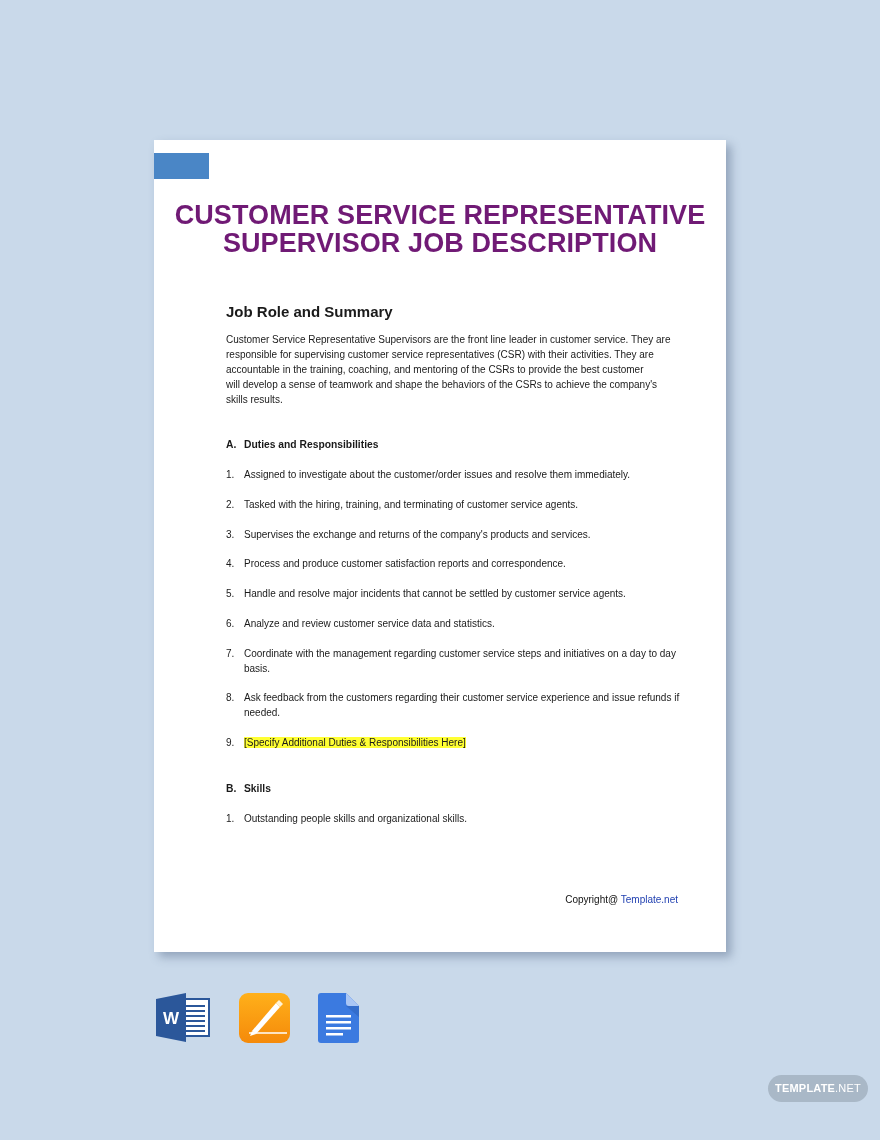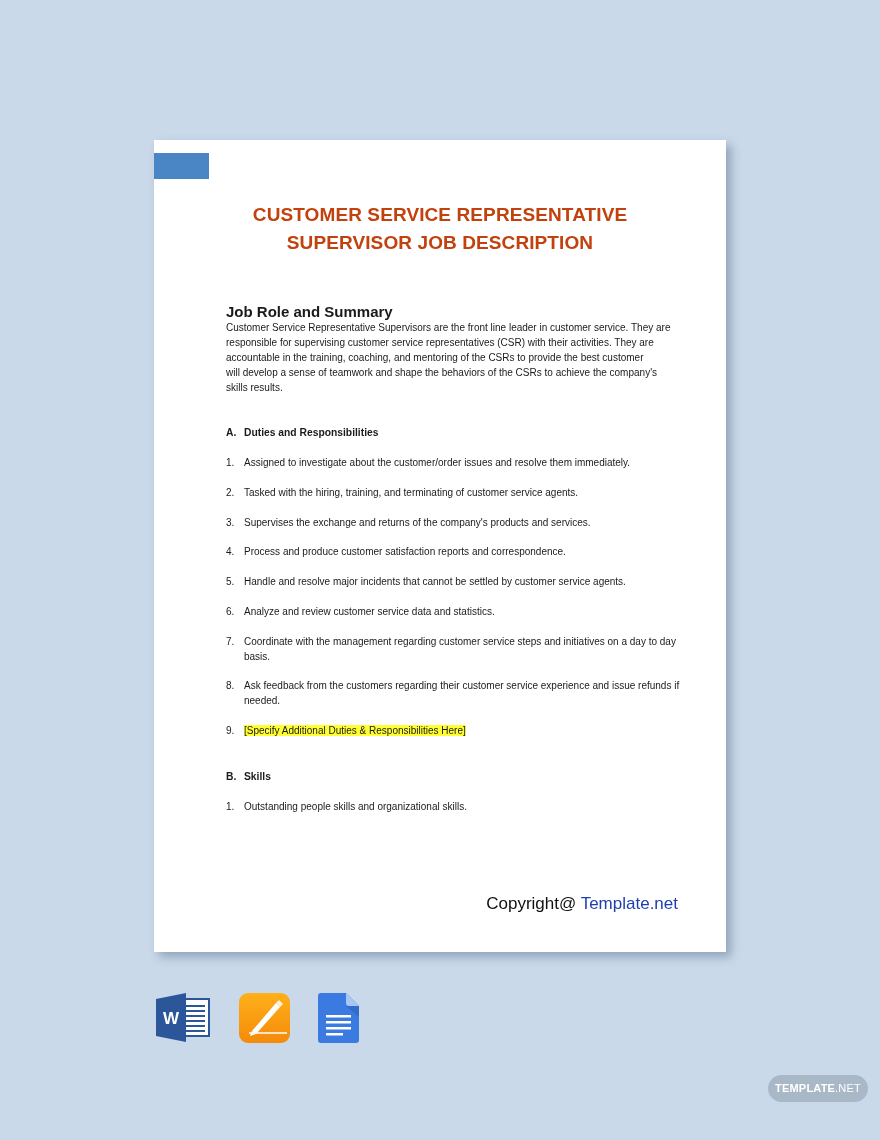--- a/index.html
+++ b/index.html
@@ -20,47 +20,47 @@
   .accent-bar {
     position: absolute;
     left: 0; top: 13px;
     width: 55px; height: 26px;
     background: #4a86c6;
   }
   .title {
     position: absolute;
     left: 0; right: 0; top: 61px;
     text-align: center;
-    color: #c2410c;
+    color: #701a75;
     font-weight: bold;
-    font-size: 19px;
+    font-size: 27px;
     line-height: 28px;
     letter-spacing: 0.1px;
   }
   .content {
     position: absolute;
     left: 72px; top: 164px;
     width: 460px;
     color: #1a1a1a;
     font-size: 10px;
     line-height: 15px;
   }
   .h { font-weight: bold; font-size: 15px; }
-  .summary { margin-top: 1px; }
+  .summary { margin-top: 13px; }
   .section-head { display: flex; font-weight: bold; font-size: 10.3px; }
   .section-head .letter { width: 18px; }
   .list { margin: 0; padding: 0; list-style: none; }
   .list li { display: flex; }
   .list .num { width: 18px; flex: none; }
   .list .txt { flex: 1; }
   .hl { background: #ffff33; }
   .copyright {
     position: absolute;
     right: 48px; top: 754px;
-    font-size: 17px;
+    font-size: 10px;
     color: #111;
   }
   .copyright .link { color: #1f3fb0; }
   .icon { position: absolute; }
   .badge {
     position: absolute;
     left: 768px; top: 1075px;
     width: 100px; height: 27px;
     border-radius: 14px;
     background: #a9b8c7;

